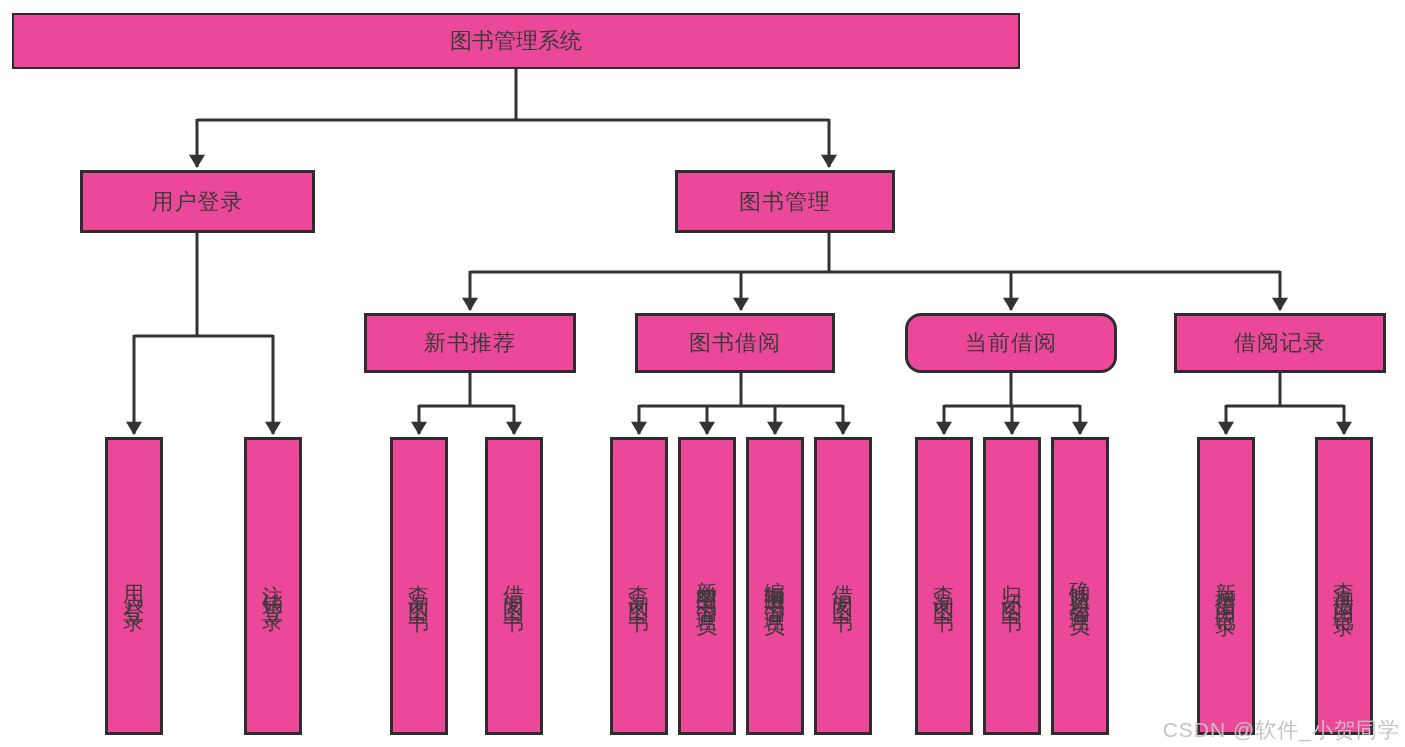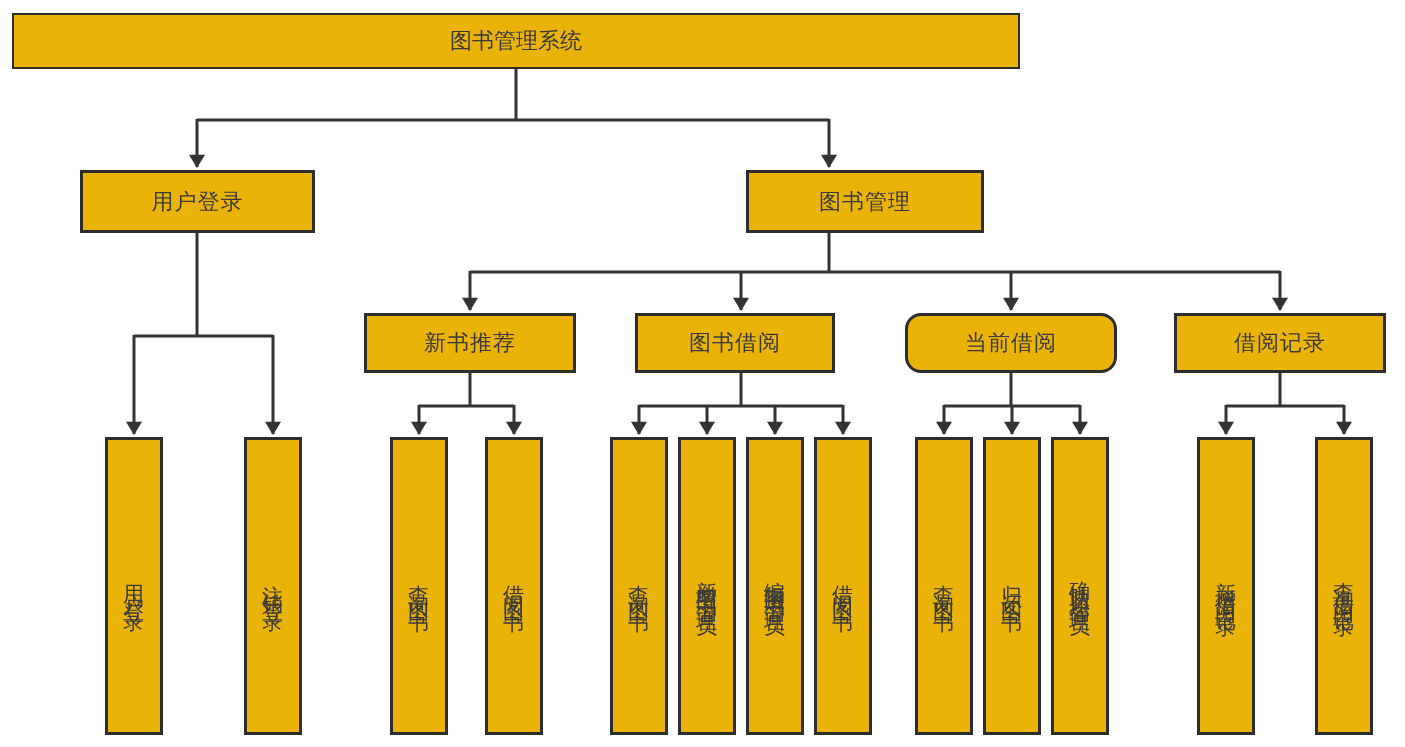--- a/index.html
+++ b/index.html
@@ -4,21 +4,21 @@
 <style>
   html,body{margin:0;padding:0;}
   body{
     width:1405px;height:747px;position:relative;background:#ffffff;
     font-family:"Liberation Sans","DejaVu Sans",sans-serif;
     overflow:hidden;
   }
   .stage{position:absolute;left:0;top:0;width:1405px;height:747px;}
   svg.connectors{position:absolute;left:0;top:0;z-index:1;}
   .node{
-    position:absolute;z-index:2;background:#eab308;border:3px solid #2d2d2d;
+    position:absolute;z-index:2;background:#ec4899;border:3px solid #2d2d2d;
     display:flex;align-items:center;justify-content:center;
     color:#3a3a3a;box-sizing:border-box;
   }
   .node.root{border-width:2px;font-size:22px;}
   .node.h{font-size:22px;letter-spacing:1px;}
   .node.v{border-width:3px;font-size:21px;}
   .node.v .vtext{
     writing-mode:vertical-rl;text-orientation:mixed;
     letter-spacing:9px;line-height:1;white-space:nowrap;
   }
@@ -82,21 +82,21 @@
     </g>
   </svg>
 
   <div class="node root" style="left:12px;top:13px;width:1008px;height:56px;">
     <span>图书管理系统</span>
   </div>
 
   <div class="node h" style="left:80px;top:170px;width:235px;height:63px;">
     <span>用户登录</span>
   </div>
-  <div class="node h" style="left:746px;top:170px;width:238px;height:63px;">
+  <div class="node h" style="left:675px;top:170px;width:220px;height:63px;">
     <span>图书管理</span>
   </div>
 
   <div class="node h" style="left:364px;top:313px;width:212px;height:60px;text-align:right;">
     <span>新书推荐</span>
   </div>
   <div class="node h" style="left:635px;top:313px;width:200px;height:60px;">
     <span>图书借阅</span>
   </div>
   <div class="node h" style="left:905px;top:313px;width:212px;height:60px;border-radius:16px;">
@@ -143,14 +143,15 @@
     <span class="vtext" style="letter-spacing:5px;">确认归还（管理员）</span>
   </div>
 
   <div class="node v" style="left:1197px;top:437px;width:58px;height:298px;">
     <span class="vtext" style="letter-spacing:7px;">新增借阅记录</span>
   </div>
   <div class="node v" style="left:1315px;top:437px;width:58px;height:298px;">
     <span class="vtext" style="letter-spacing:7px;">查询借阅记录</span>
   </div>
 
+  <div class="watermark">CSDN @软件_小贺同学</div>
 
 </div>
 
 </body></html>

